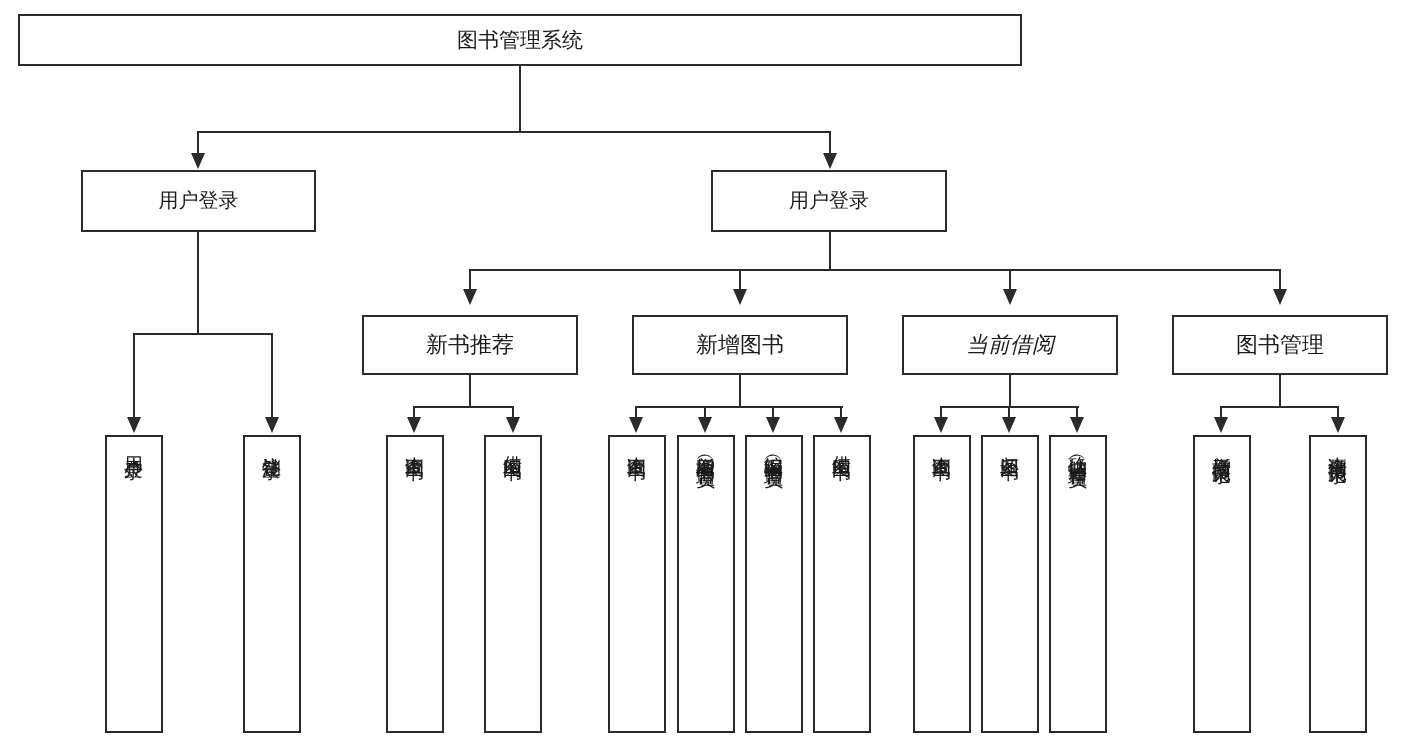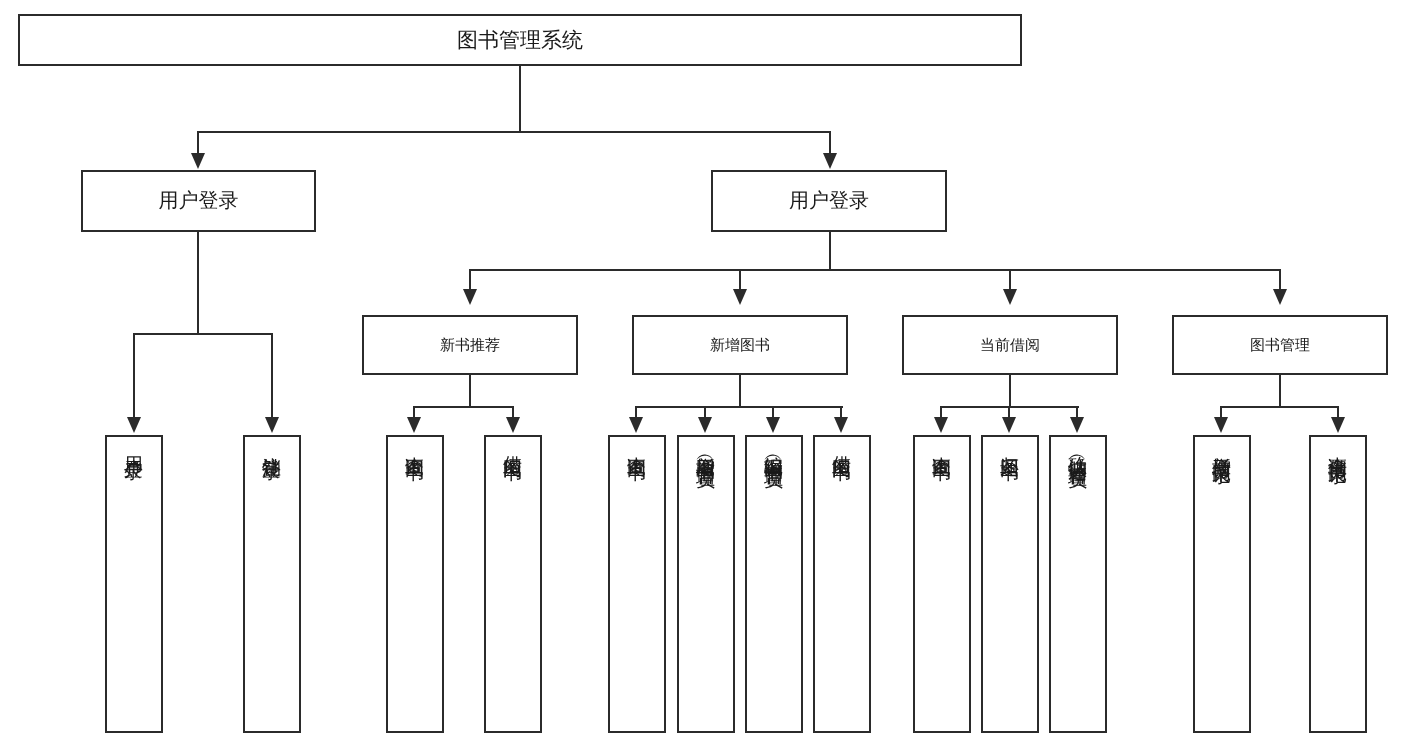--- a/index.html
+++ b/index.html
@@ -31,21 +31,21 @@
     text-align: center;
     line-height: 1.18;
   }
   .node.root {
     font-size: 21px;
   }
   .node.lvl2 {
     font-size: 20px;
   }
   .node.lvl3 {
-    font-size: 15px;
+    font-size: 22px;
     text-align: center;
   }
   
   .node.leaf {
     font-size: 19px;
     padding: 4px 0;
     align-items: flex-start;
     justify-content: center;
   }
   .node.leaf .vtext {
@@ -130,21 +130,21 @@
 
   <div class="conn vline" style="left:1279px; top:269px; width:2px; height:22px;"></div>
   <div class="arrow" style="left:1273px; top:289px;"></div>
 
   <div class="node lvl3" style="left:362px; top:315px; width:216px; height:60px;">
     <span>新书推荐</span>
   </div>
   <div class="node lvl3" style="left:632px; top:315px; width:216px; height:60px;">
     <span>新增图书</span>
   </div>
-  <div class="node lvl3" style="left:902px; top:315px; width:216px; height:60px;">
+  <div class="node lvl3" style="left:902px; top:315px; width:216px; height:60px;font-style:italic;">
     <span>当前借阅</span>
   </div>
   <div class="node lvl3" style="left:1172px; top:315px; width:216px; height:60px;">
     <span>图书管理</span>
   </div>
 
   <div class="conn vline" style="left:469px; top:375px; width:2px; height:33px;"></div>
   <div class="conn hline" style="left:414px; top:406px; width:100px; height:2px;"></div>
   <div class="conn vline" style="left:413px; top:406px; width:2px; height:13px;"></div>
   <div class="arrow" style="left:407px; top:417px;"></div>

